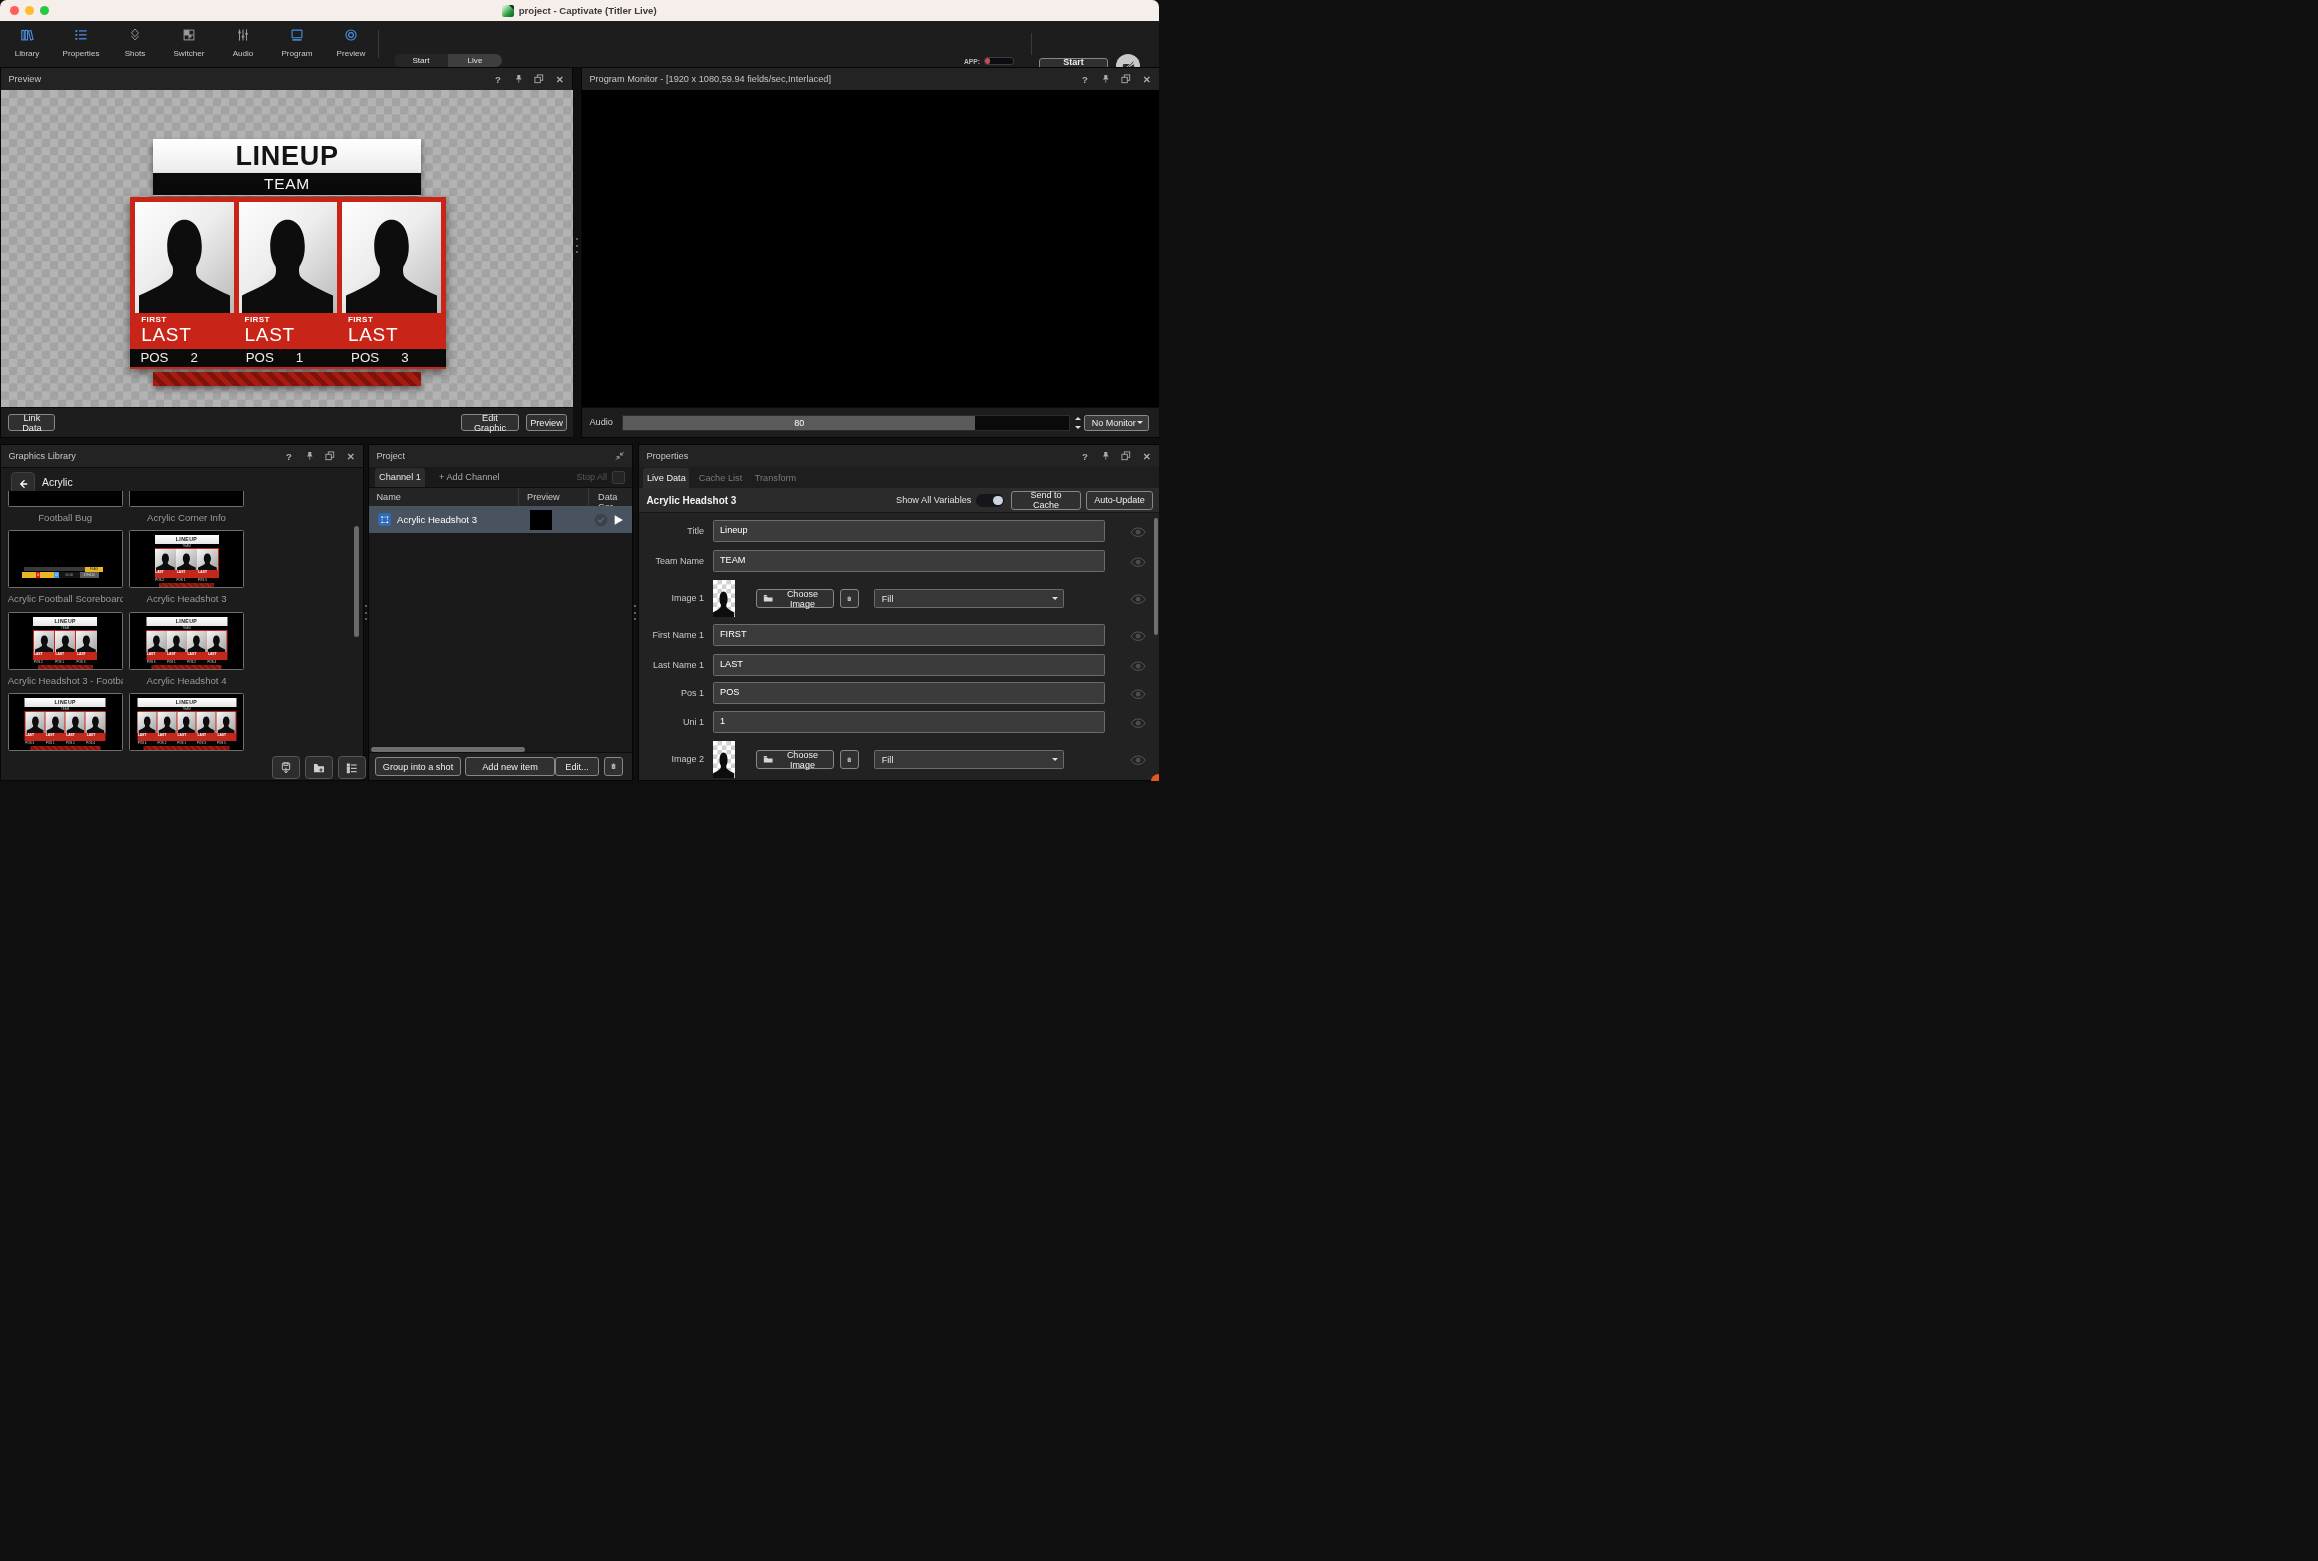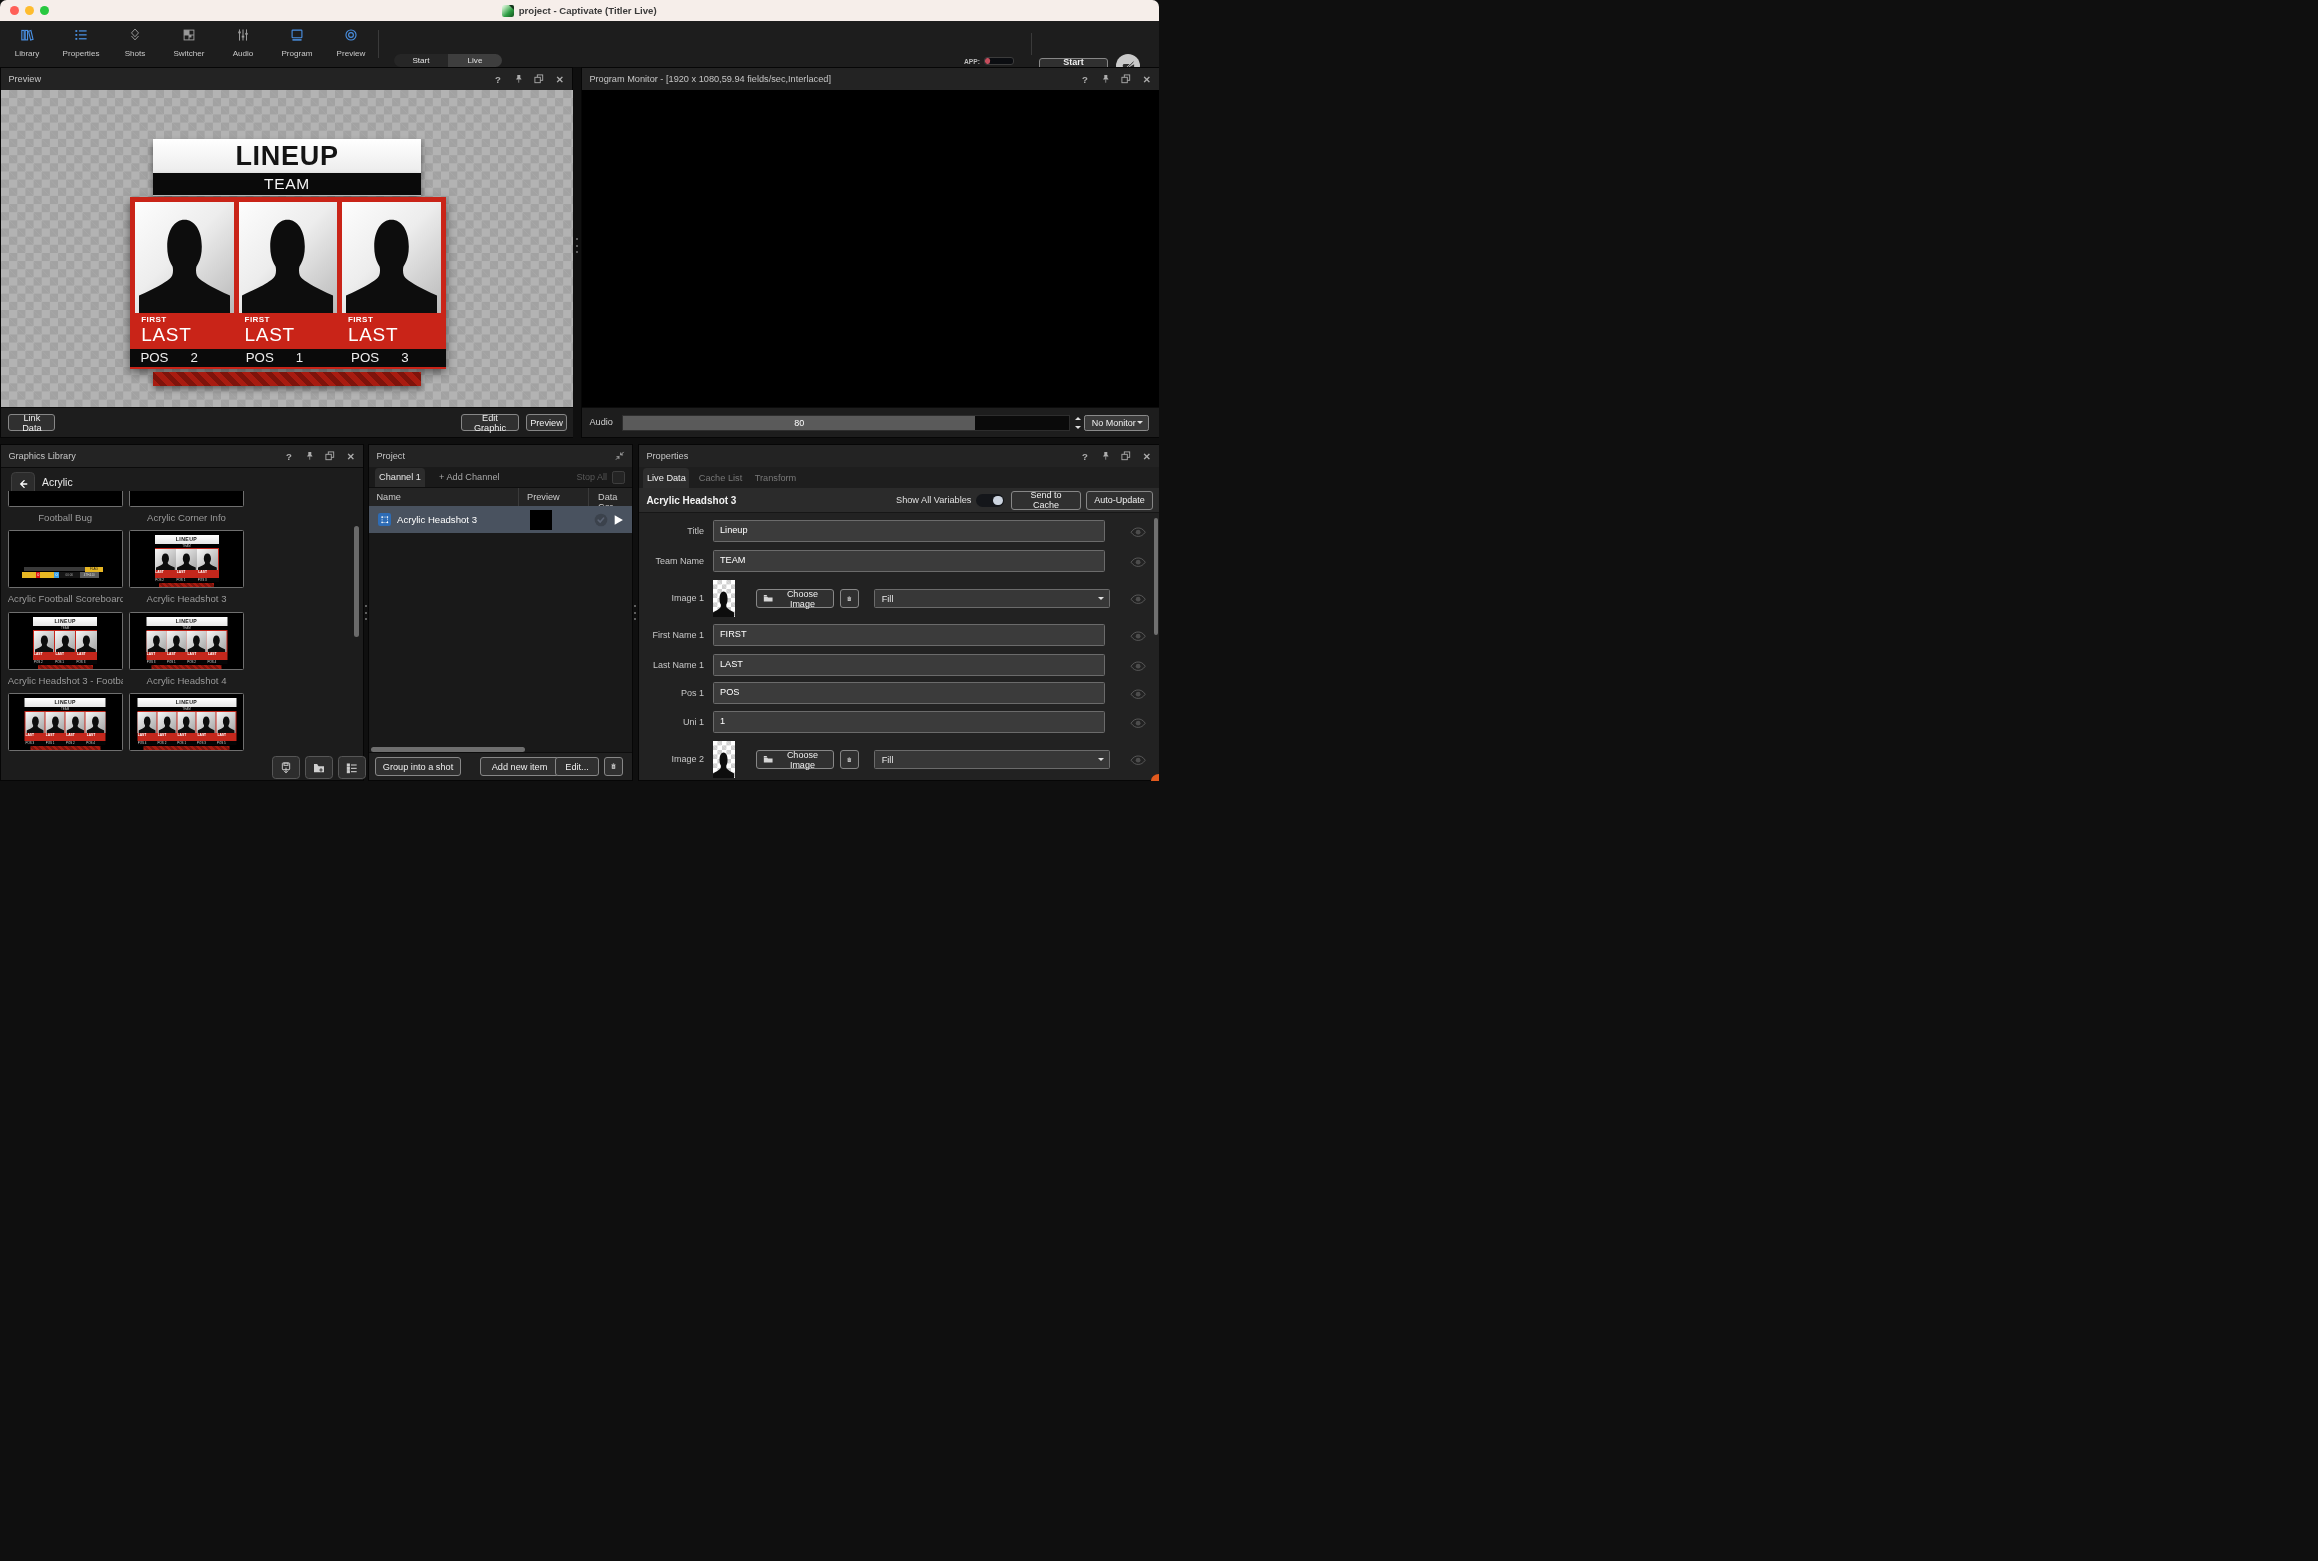--- a/index.html
+++ b/index.html
@@ -190,21 +190,21 @@
           border:0.7px solid #6b6b6b;border-radius:1.5px;box-sizing:border-box;color:#fff;font-size:9.2px;
           padding:3.7px 0 0 6px}
   .pthumb{position:absolute;left:74px;width:22px;height:37px;position:absolute;overflow:hidden;
           background-color:#fff;
           background-image:linear-gradient(45deg,#cfcfcf 25%,transparent 25%,transparent 75%,#cfcfcf 75%),
                            linear-gradient(45deg,#cfcfcf 25%,transparent 25%,transparent 75%,#cfcfcf 75%);
           background-size:9px 9px;background-position:0 0,4.4px 4.4px}
   .pthumb svg{position:absolute;left:2%;bottom:-0.7px;width:96%;height:80%}
   .choose-btn{position:absolute;left:117px;width:78px;height:19px;gap:4.4px;font-size:9px}
   .mini-trash{position:absolute;left:201px;width:18.5px;height:19px}
-  .fill-dd{position:absolute;left:235px;width:236px;height:19px;background:#373737;
+  .fill-dd{position:absolute;left:235px;width:190px;height:19px;background:#373737;
            border:0.7px solid #6b6b6b;border-radius:1.5px;box-sizing:border-box;display:flex;
            align-items:center;color:#e8e8e8;font-size:9.2px;padding-left:6.7px}
   .eye{position:absolute;left:491px;width:18px;height:11px}
   .props-vscroll{position:absolute;left:515px;top:73px;width:3.7px;height:117px;background:#707070;border-radius:2.2px}
 
   
   .dots{position:absolute;display:flex;flex-direction:column;gap:4.4px}
   .dots i{width:2.2px;height:2.2px;border-radius:50%;background:#7a7a7a}
   .orange-corner{position:absolute;right:0;bottom:0;width:8.1px;height:6.7px;background:#e25a1e;
                  border-radius:100% 0 0 0}
@@ -796,21 +796,21 @@
     </div>
     <div class="row-play">
       <svg viewBox="0 0 14 16" width="9.6" height="12">
           <path d="M1 1l12 7-12 7z" fill="#fff"></path>
         </svg>
     </div>
   </div>
   <div class="proj-hscroll"></div>
   <div class="proj-footer">
     <button class="btn" style="left:6px;width:86px">Group into a shot</button>
-    <button class="btn" style="left:111px;width:79px">Add new item</button>
+    <button class="btn" style="left:96px;width:90px">Add new item</button>
     <button class="btn" style="left:186px;width:44px">Edit...</button>
     <button class="btn" style="left:235px;width:19px">
       <svg viewBox="0 0 14 16" width="9" height="10.4" fill="#d8d8d8">
         <rect x="2.2" y="4.6" width="9.6" height="10.6" rx="1"></rect>
           <rect x="1" y="2.4" width="12" height="1.6" rx=".6"></rect>
         <rect x="5" y="0.8" width="4" height="1.6" rx=".6"></rect>
         <line x1="5" y1="6.5" x2="5" y2="13" stroke="#303030" stroke-width="1"></line>
         <line x1="7" y1="6.5" x2="7" y2="13" stroke="#303030" stroke-width="1"></line>
         <line x1="9" y1="6.5" x2="9" y2="13" stroke="#303030" stroke-width="1"></line>
       </svg>

